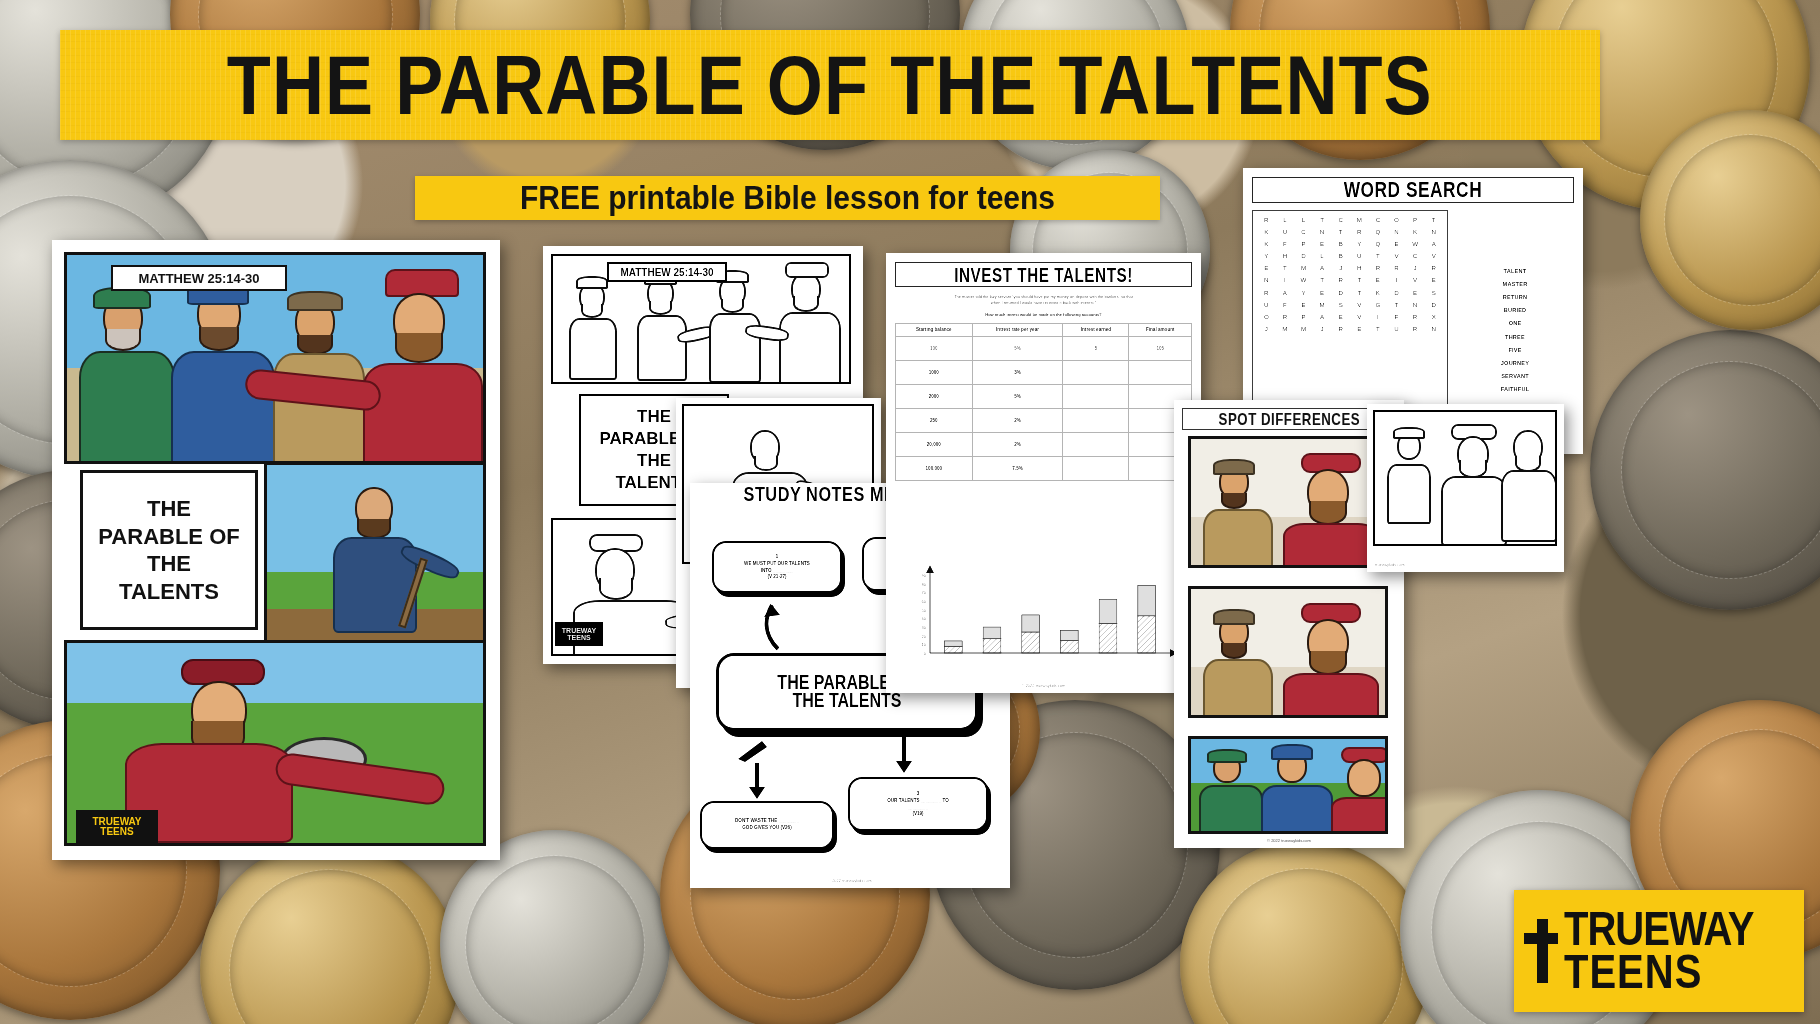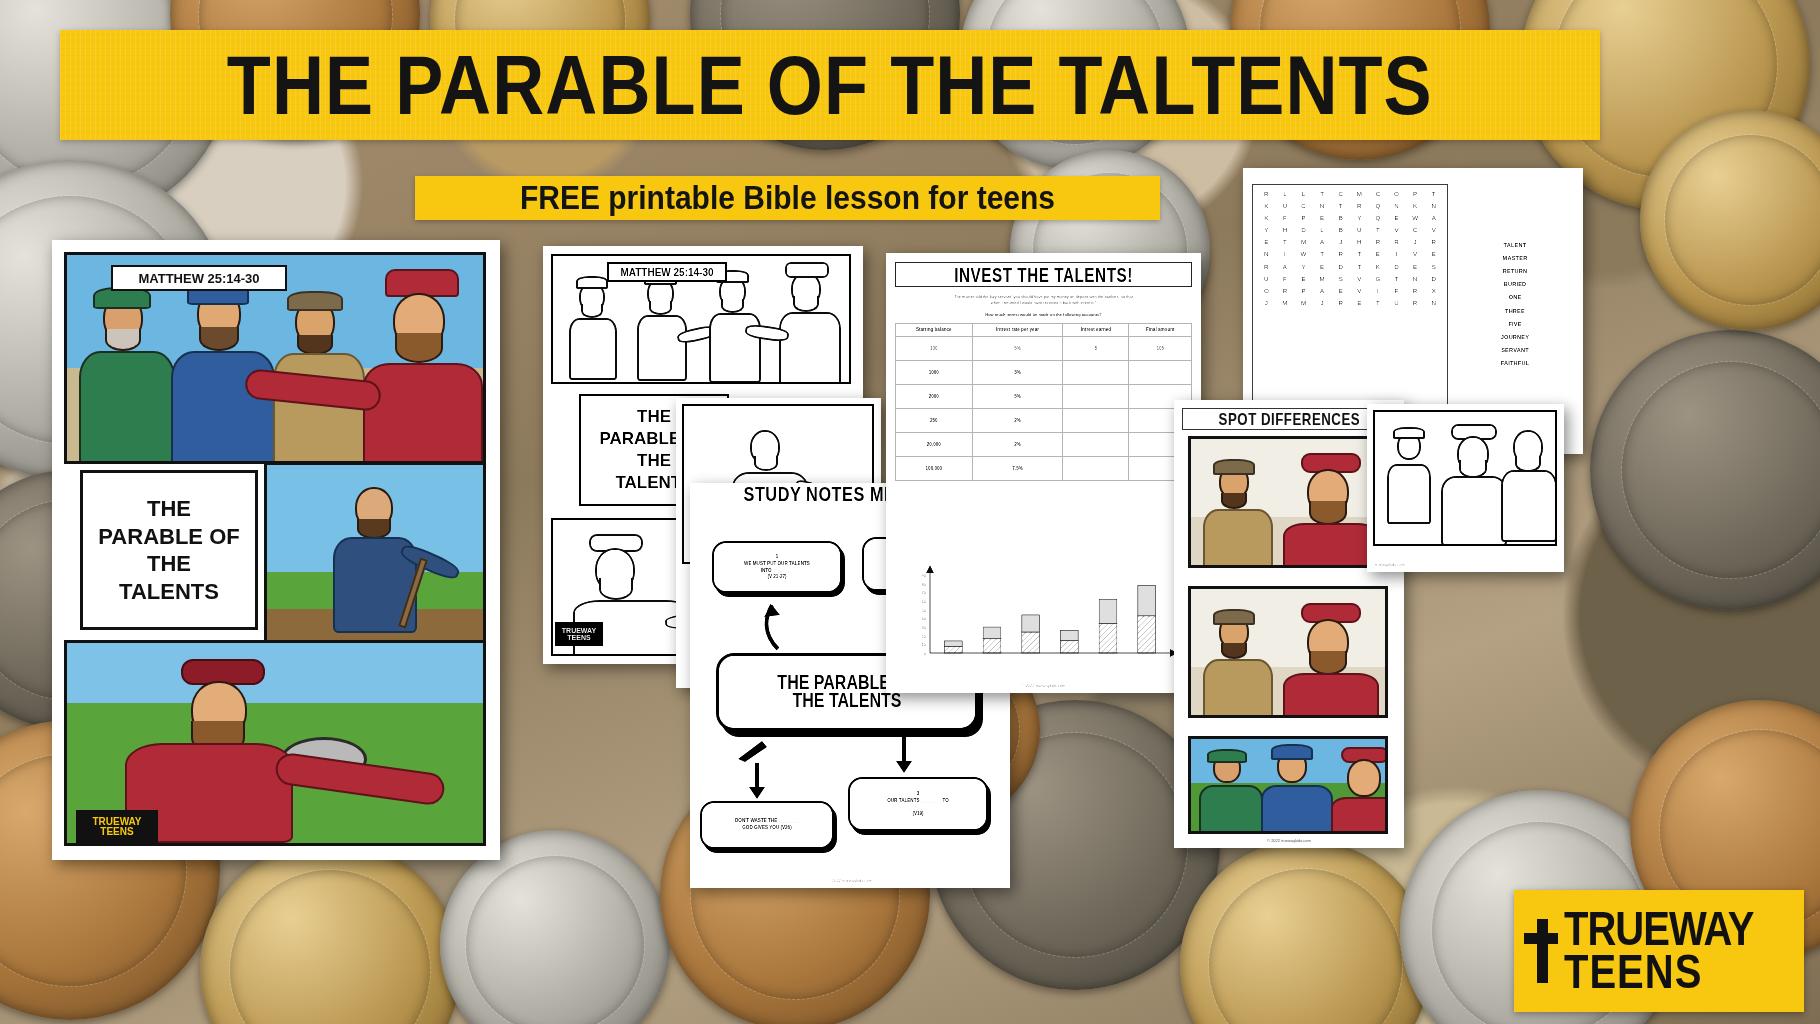--- a/index.html
+++ b/index.html
@@ -569,20 +569,23 @@
         </pattern>
       </defs>
     </svg>
 
     <div class="copyright" style="left:50%;transform:translateX(-50%);bottom:5px;">© 2022 truewaykids.com</div>
   </div>
 </div>
 
 <div class="sheet lineart" id="sheet-word">
   <div class="sheet-inner" style="padding:9px;">
+    <div class="blk-title-box" id="ws-title-box">
+      <div class="blk-title" id="ws-title">WORD SEARCH</div>
+    </div>
     <div id="ws-body">
       <div id="ws-grid-box">
         <div id="ws-grid">
             <span>R</span>
             <span>L</span>
             <span>L</span>
             <span>T</span>
             <span>C</span>
             <span>M</span>
             <span>C</span>

